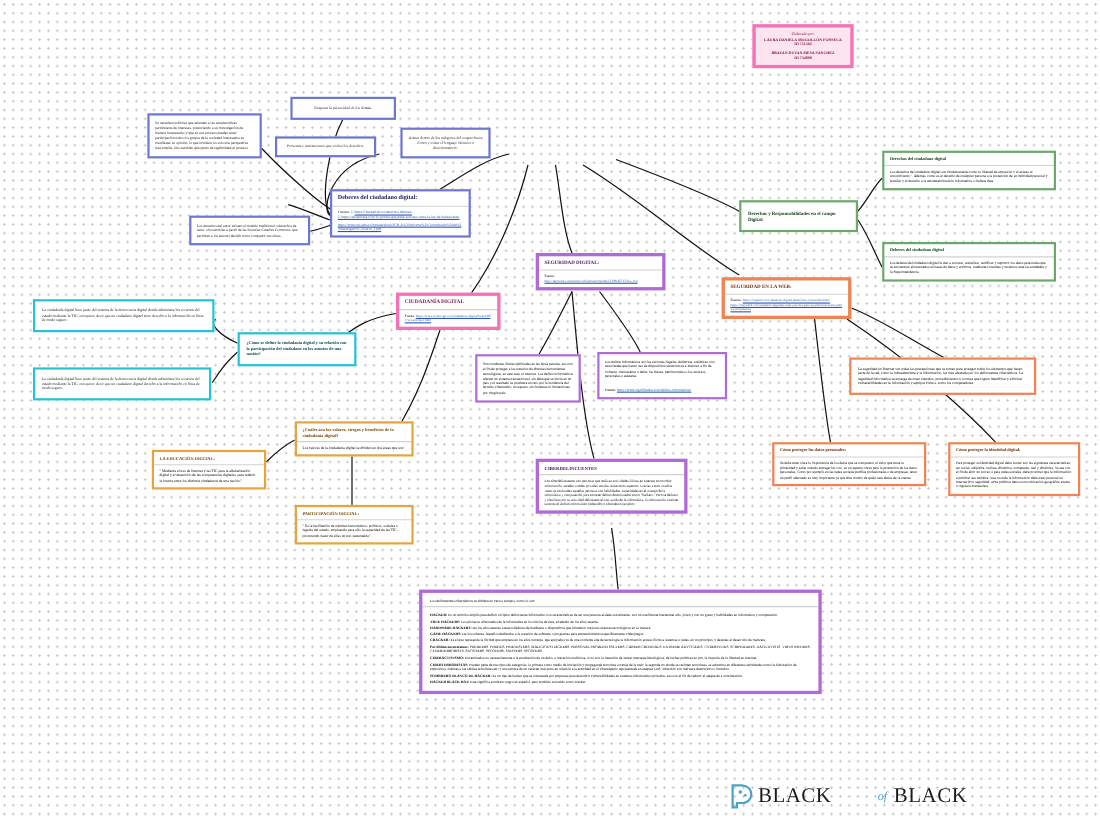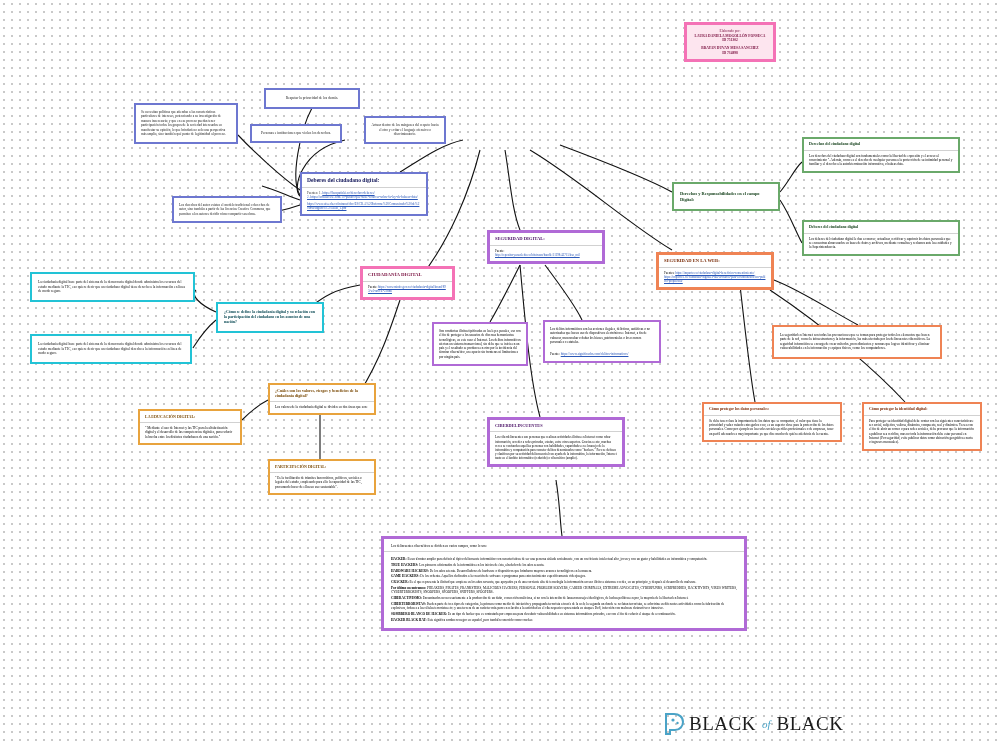--- a/index.html
+++ b/index.html
@@ -99,21 +99,21 @@
   #der-ciud{left:802px;top:137px;width:158px;border:2px solid #6aa96a;}
   #der-ciud .hd{font-size:3.9px;color:#14401a;}
   #der-ciud .bd{font-size:3.3px;}
   #deb-ciud-g{left:802px;top:220px;width:158px;border:2px solid #6aa96a;}
   #deb-ciud-g .hd{font-size:3.9px;color:#14401a;}
   #deb-ciud-g .bd{font-size:3.3px;}
 
   
   #logo{position:absolute;left:663px;top:712px;display:flex;align-items:center;gap:4px;}
   #logo .txt{font-family:"Liberation Serif",serif;font-size:19px;color:#1b1b1b;letter-spacing:.5px;}
-  #logo .of{font-size:11px;color:#4aa3c7;font-style:italic;padding:0 2px;}
+  #logo .of{font-size:11px;color:#4aa3c7;font-style:italic;padding:0 2px;margin-left:36px;}
 </style>
 </head>
 <body>
 
 <div class="canvas">
 
 <svg class="links" viewBox="0 0 1000 742">
   <g fill="none" stroke="#111" stroke-width="1.1">
     <path d="M463 140 C 440 145, 420 160, 400 172"></path>
     <path d="M300 200 C 288 196, 276 190, 262 186"></path>

